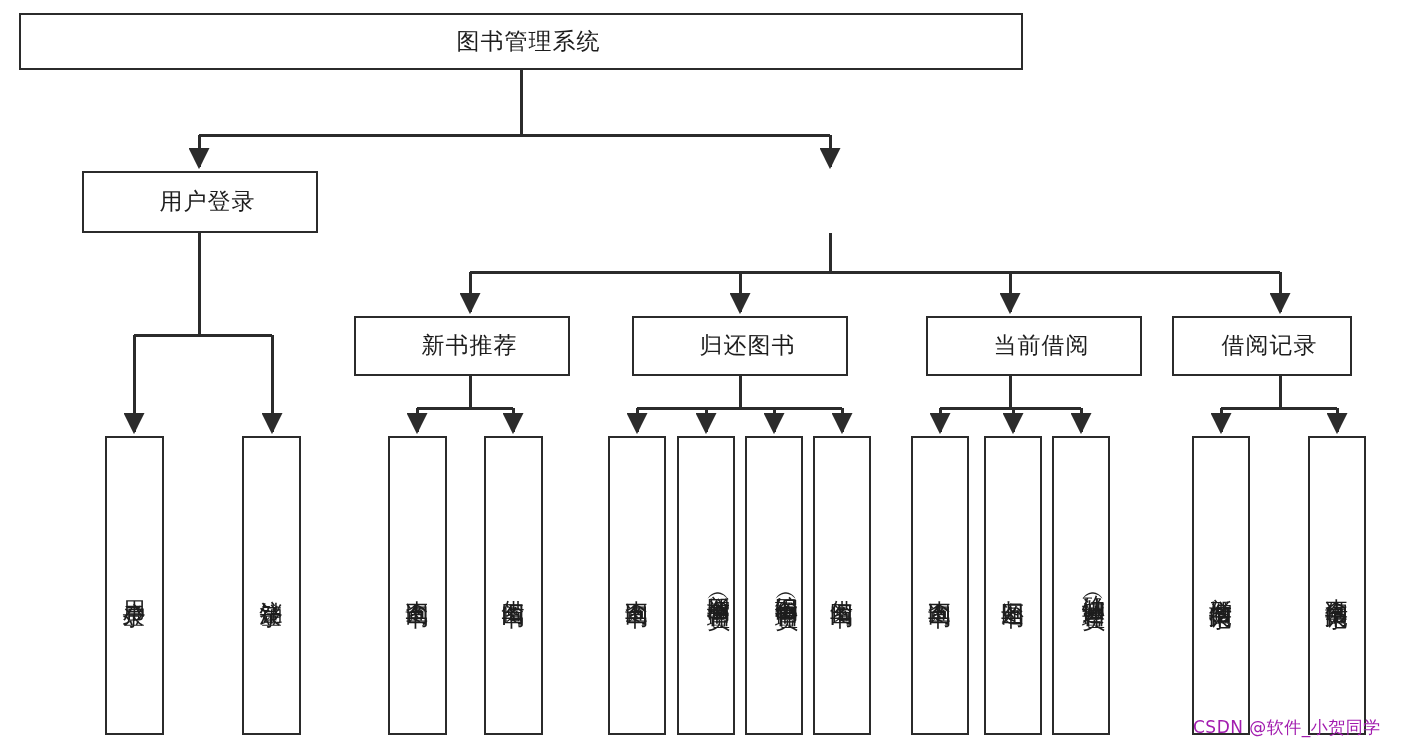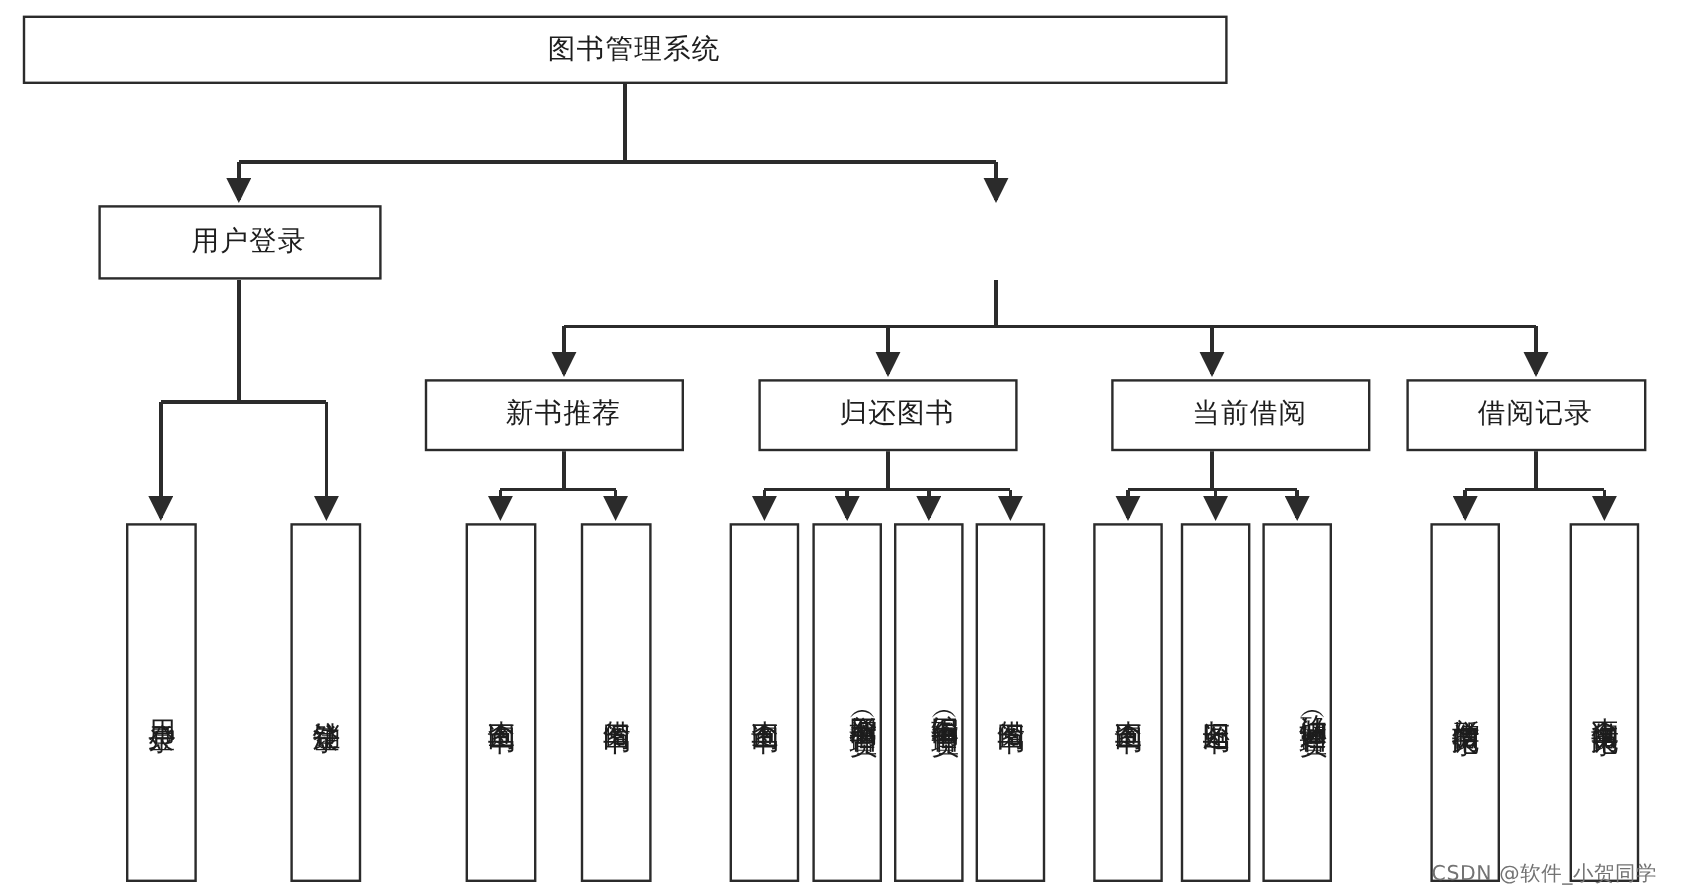--- a/index.html
+++ b/index.html
@@ -51,21 +51,21 @@
     letter-spacing: 2px;
     padding: 4px 0;
     align-items: flex-start;
     justify-content: center;
   }
   .node-v.center-v {
     align-items: center;
   }
   .watermark {
     position: absolute;
-    color: #737373;
+    color: #a21caf;
     font-size: 17px;
     white-space: nowrap;
     letter-spacing: 0.5px;
     user-select: none;
   }
 </style>
 </head>
 <body>
 
 <div id="diagram-root">
@@ -120,21 +120,21 @@
     </g>
   </svg>
 
   <div class="node node-h" style="left:19px; top:13px; width:1004px; height:57px;">图书管理系统</div>
 
   <div class="node node-h" style="left:82px; top:171px; width:236px; height:62px;">用户登录</div>
 
   <div class="node node-h" style="left:354px; top:316px; width:216px; height:60px;">新书推荐</div>
   <div class="node node-h" style="left:632px; top:316px; width:216px; height:60px;">归还图书</div>
   <div class="node node-h" style="left:902px; top:316px; width:216px; height:60px;margin-left:24px;">当前借阅</div>
-  <div class="node node-h" style="left:1172px; top:316px; width:200px; height:60px;text-align:right;">借阅记录</div>
+  <div class="node node-h" style="left:1172px; top:316px; width:180px; height:60px;text-align:right;">借阅记录</div>
 
   <div class="node node-v center-v" style="left:105px; top:436px; width:59px; height:299px;">用户登录</div>
   <div class="node node-v center-v" style="left:242px; top:436px; width:59px; height:299px;">注销登录</div>
 
   <div class="node node-v center-v" style="left:388px; top:436px; width:59px; height:299px;">查询图书</div>
   <div class="node node-v center-v" style="left:484px; top:436px; width:59px; height:299px;">借阅图书</div>
 
   <div class="node node-v center-v" style="left:608px; top:436px; width:58px; height:299px;">查询图书</div>
   <div class="node node-v" style="left:677px; top:436px; width:58px; height:299px;">新增图书（管理员）</div>
   <div class="node node-v" style="left:745px; top:436px; width:58px; height:299px;">编辑图书（管理员）</div>

